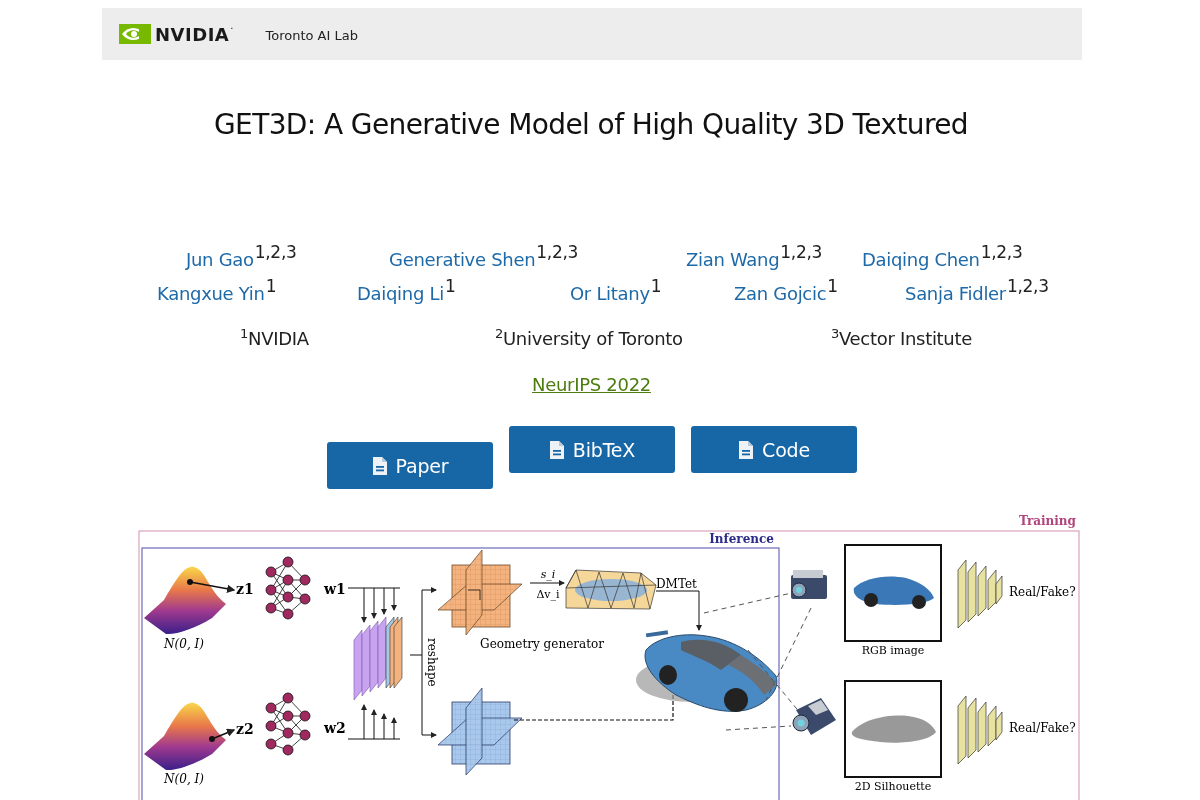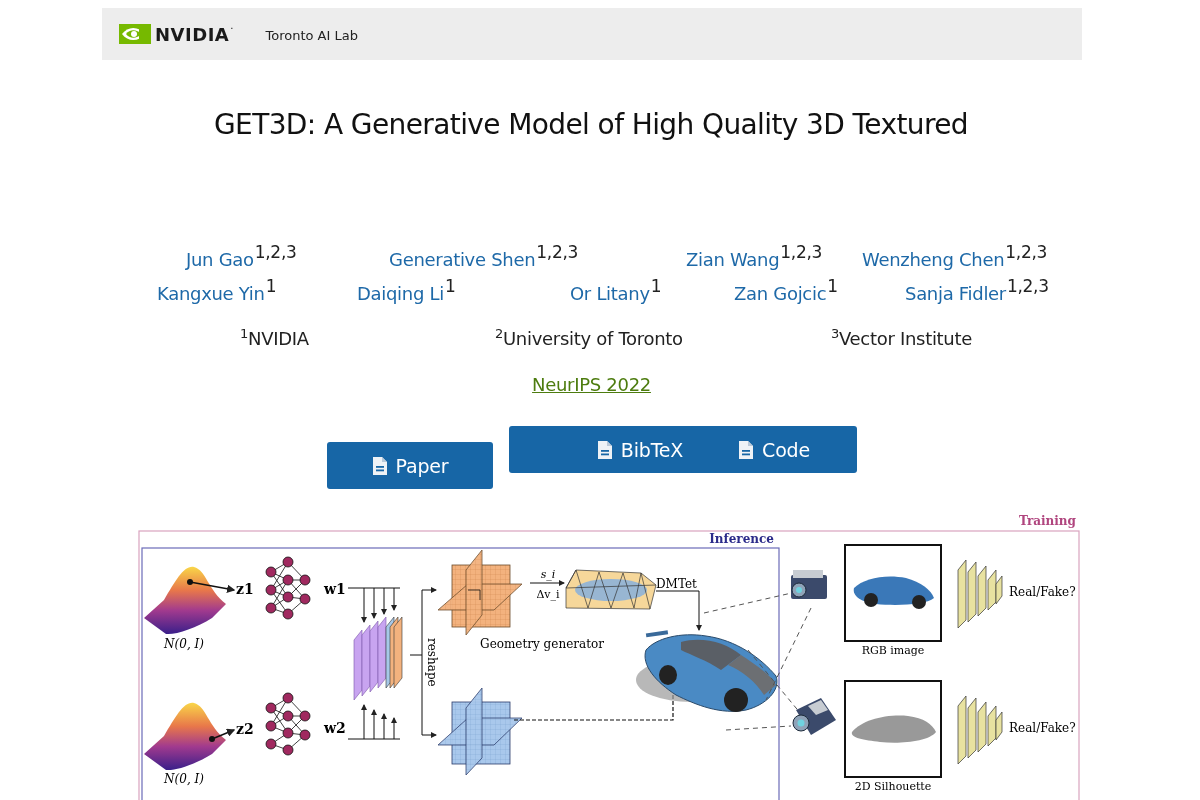--- a/index.html
+++ b/index.html
@@ -46,21 +46,21 @@
 </div>
 
 <h1 class="title" style="margin:0;">
   <span>GET3D: A Generative Model of High Quality 3D Textured</span><br>
 </h1>
 
 <div class="authors-row" style="top:242px;">
   <a class="author" style="left:84px;"><span>Jun Gao</span><sup>1,2,3</sup></a>
   <a class="author" style="left:287px;"><span>Generative Shen</span><sup>1,2,3</sup></a>
   <a class="author" style="left:546px;margin-left:38px;"><span>Zian Wang</span><sup>1,2,3</sup></a>
-  <a class="author" style="left:760px;"><span>Wenzheng Chen</span><sup>1,2,3</sup></a>
+  <a class="author" style="left:760px;"><span>Daiqing Chen</span><sup>1,2,3</sup></a>
 </div>
 
 <div class="authors-row" style="top:276px;">
   <a class="author" style="left:55px;"><span>Kangxue Yin</span><sup>1</sup></a>
   <a class="author" style="left:255px;"><span>Daiqing Li</span><sup>1</sup></a>
   <a class="author" style="left:468px;"><span>Or Litany</span><sup>1</sup></a>
   <a class="author" style="left:632px;"><span>Zan Gojcic</span><sup>1</sup></a>
   <a class="author" style="left:803px;"><span>Sanja Fidler</span><sup>1,2,3</sup></a>
 </div>
 
@@ -72,21 +72,21 @@
 
 <div class="btn" style="left:327px;margin-top:16px;">
   <svg viewBox="0 0 16 20">
       <path d="M1 1 H10 L15 6 V19 H1 Z" fill="#eef2f6"></path>
       <path d="M10 1 V6 H15" fill="#b9c9d9"></path>
       <rect x="4" y="10" width="8" height="1.8" fill="#1766a6"></rect>
       <rect x="4" y="13.5" width="8" height="1.8" fill="#1766a6"></rect>
     </svg>
   <span>Paper</span>
 </div>
-<div class="btn" style="left:509px;padding-left:48px;">
+<div class="btn" style="left:509px;">
   <svg viewBox="0 0 16 20">
       <path d="M1 1 H10 L15 6 V19 H1 Z" fill="#eef2f6"></path>
       <path d="M10 1 V6 H15" fill="#b9c9d9"></path>
       <rect x="4" y="10" width="8" height="1.8" fill="#1766a6"></rect>
       <rect x="4" y="13.5" width="8" height="1.8" fill="#1766a6"></rect>
     </svg>
   <span>BibTeX</span>
 </div>
 <div class="btn" style="left:691px;">
   <svg viewBox="0 0 16 20">

